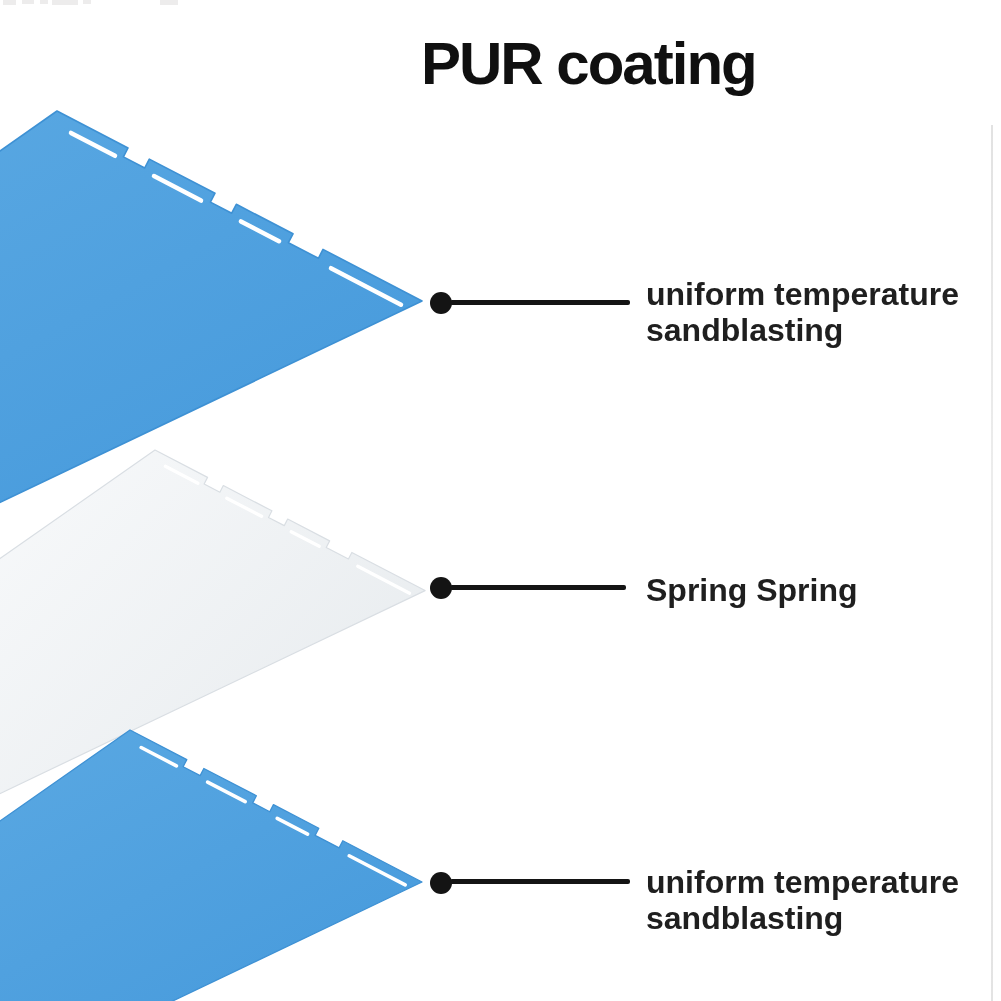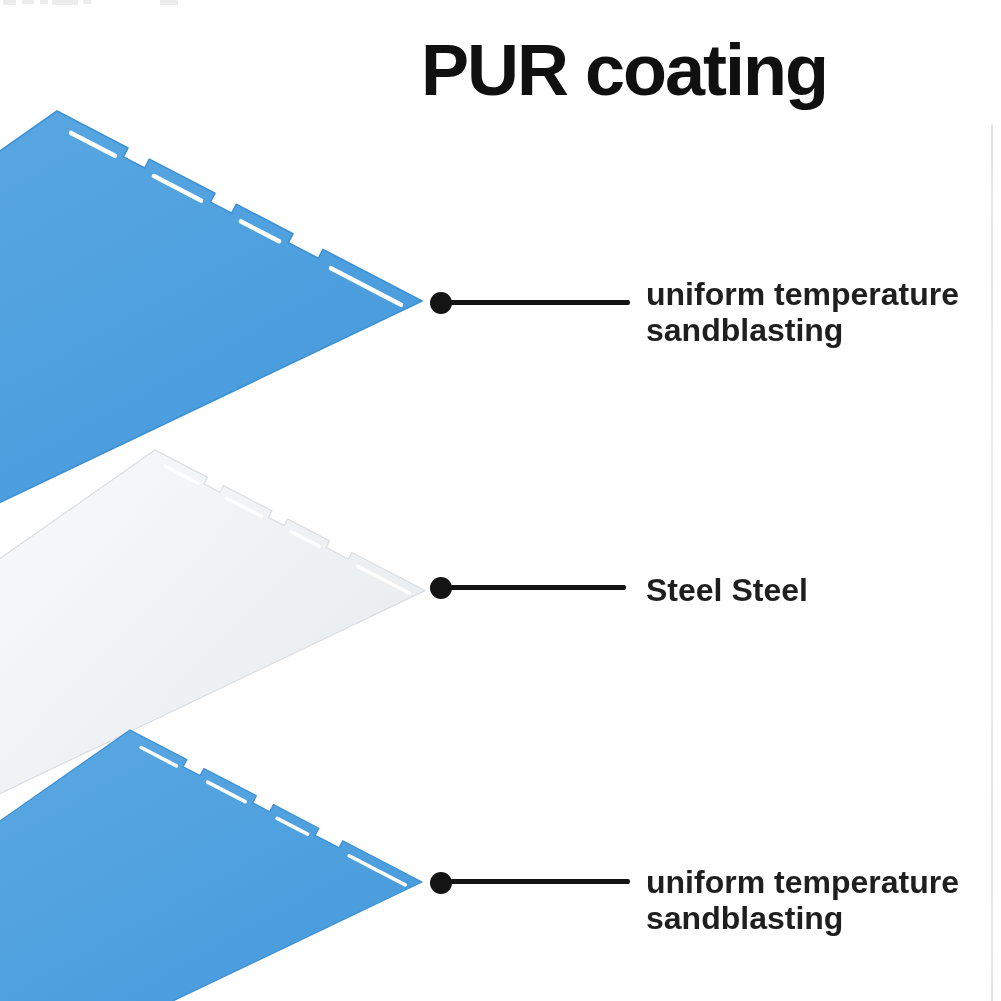--- a/index.html
+++ b/index.html
@@ -17,21 +17,21 @@
     height: 1001px;
   }
   .diagram-svg {
     position: absolute;
     left: 0; top: 0;
   }
   .page-title {
     position: absolute;
     left: 421px;
     top: 34px;
-    font-size: 72px;
+    font-size: 60px;
     font-weight: 700;
     letter-spacing: -2px;
     color: var(--text_title, #101010);
     white-space: nowrap;
     line-height: 1;
   }
   .callout-dot {
     position: absolute;
     width: 22px;
     height: 22px;
@@ -126,21 +126,21 @@
   <div class="callout-dot" style="left:430px; top:292px;"></div>
   <div class="callout-line" style="left:450px; top:300px; width:180px;"></div>
   <div class="callout-label" style="top:276px;">
     <span>uniform temperature</span>
     <span>sandblasting</span>
   </div>
 
   <div class="callout-dot" style="left:430px; top:577px;"></div>
   <div class="callout-line" style="left:450px; top:585px; width:176px;"></div>
   <div class="callout-label" style="top:572px;">
-    <span>Steel Steel</span>
+    <span>Spring Spring</span>
   </div>
 
   <div class="callout-dot" style="left:430px; top:872px;"></div>
   <div class="callout-line" style="left:450px; top:879px; width:180px;"></div>
   <div class="callout-label" style="top:864px;">
     <span>uniform temperature</span>
     <span>sandblasting</span>
   </div>
 
 </div>

